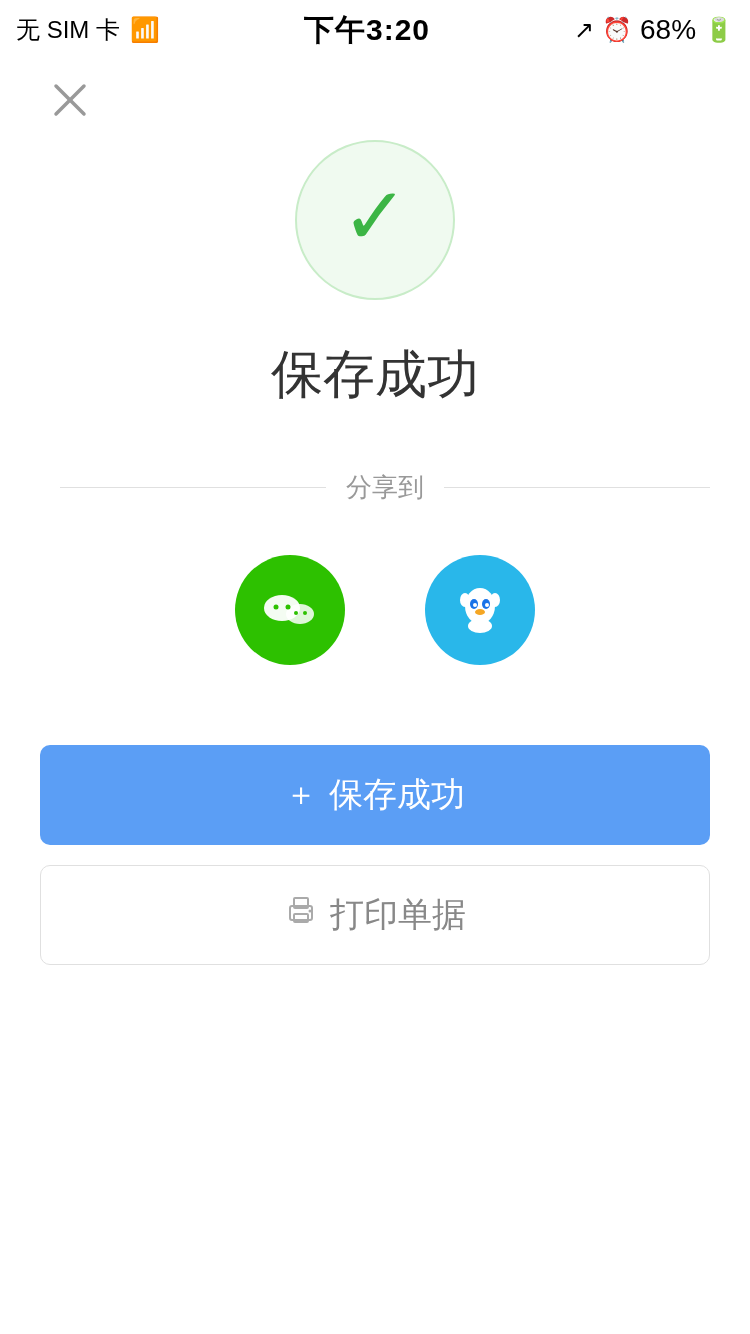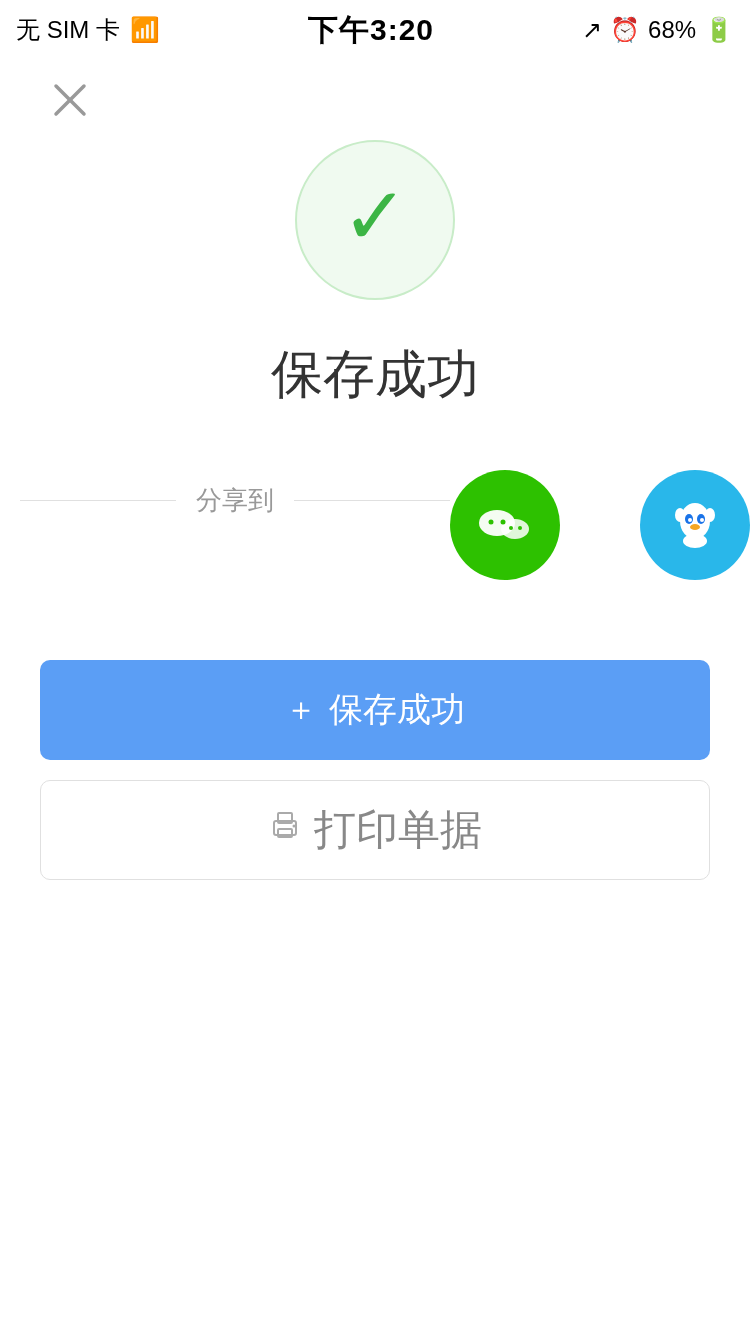--- a/index.html
+++ b/index.html
@@ -46,21 +46,21 @@
     }
 
     .status-right {
       display: flex;
       align-items: center;
       gap: 8px;
       font-size: 24px;
     }
 
     .battery-text {
-      font-size: 24px;
+      font-size: 28px;
       font-weight: 500;
     }
 
     
     .close-btn {
       position: absolute;
       top: 70px;
       left: 40px;
       width: 60px;
       height: 60px;
@@ -108,21 +108,21 @@
       font-size: 52px;
       font-weight: 500;
       color: #333333;
       margin-bottom: 60px;
     }
 
     
     .share-section {
       width: 100%;
       display: flex;
-      flex-direction: row;
+      flex-direction: column;
       align-items: center;
       margin-bottom: 40px;
       padding-left: 20px;
     }
 
     .divider-row {
       width: 650px;
       display: flex;
       align-items: center;
       gap: 20px;
@@ -194,21 +194,21 @@
       gap: 12px;
     }
 
     .btn-secondary {
       width: 100%;
       height: 100px;
       background: #ffffff;
       border-radius: 10px;
       border: 1px solid #e0e0e0;
       color: #888888;
-      font-size: 42px;
+      font-size: 34px;
       font-weight: 400;
       cursor: pointer;
       display: flex;
       align-items: center;
       justify-content: center;
       gap: 12px;
     }
 
     .btn-icon {
       font-size: 32px;

